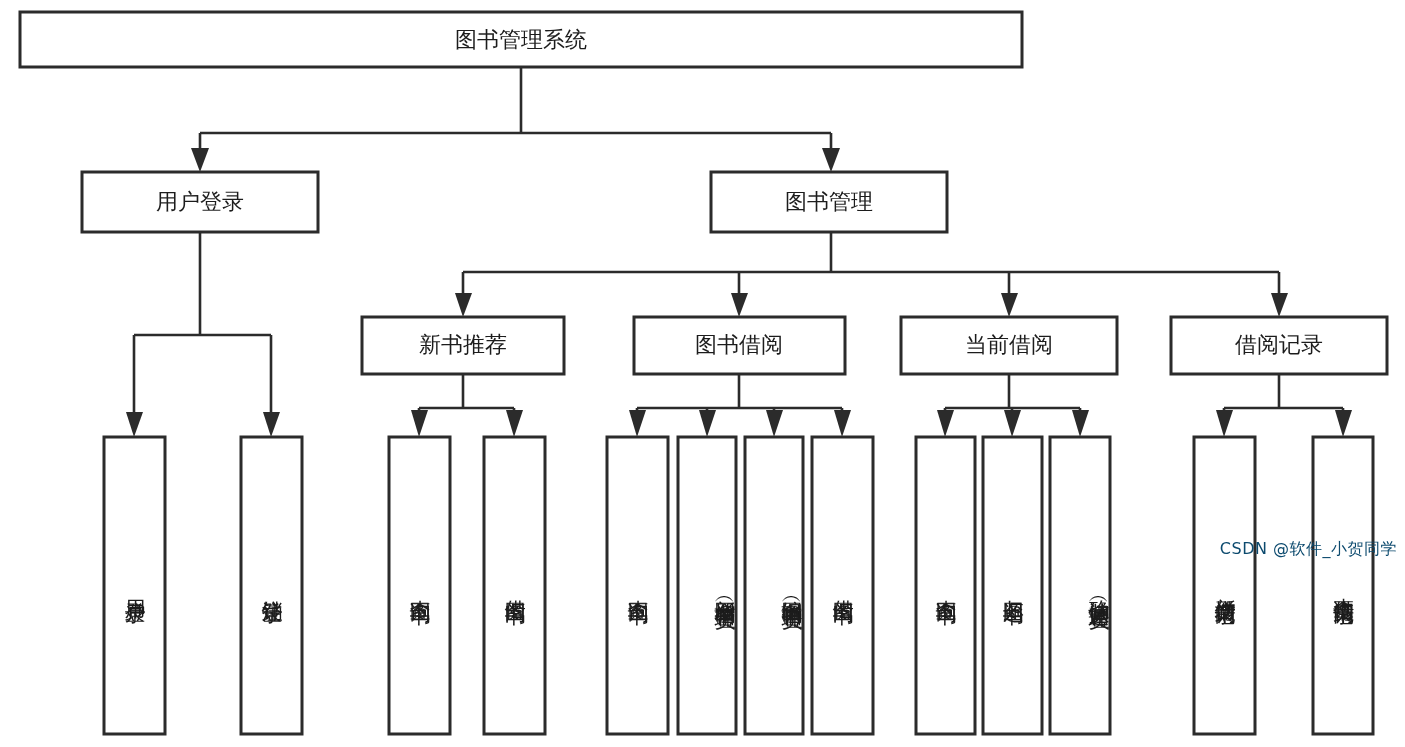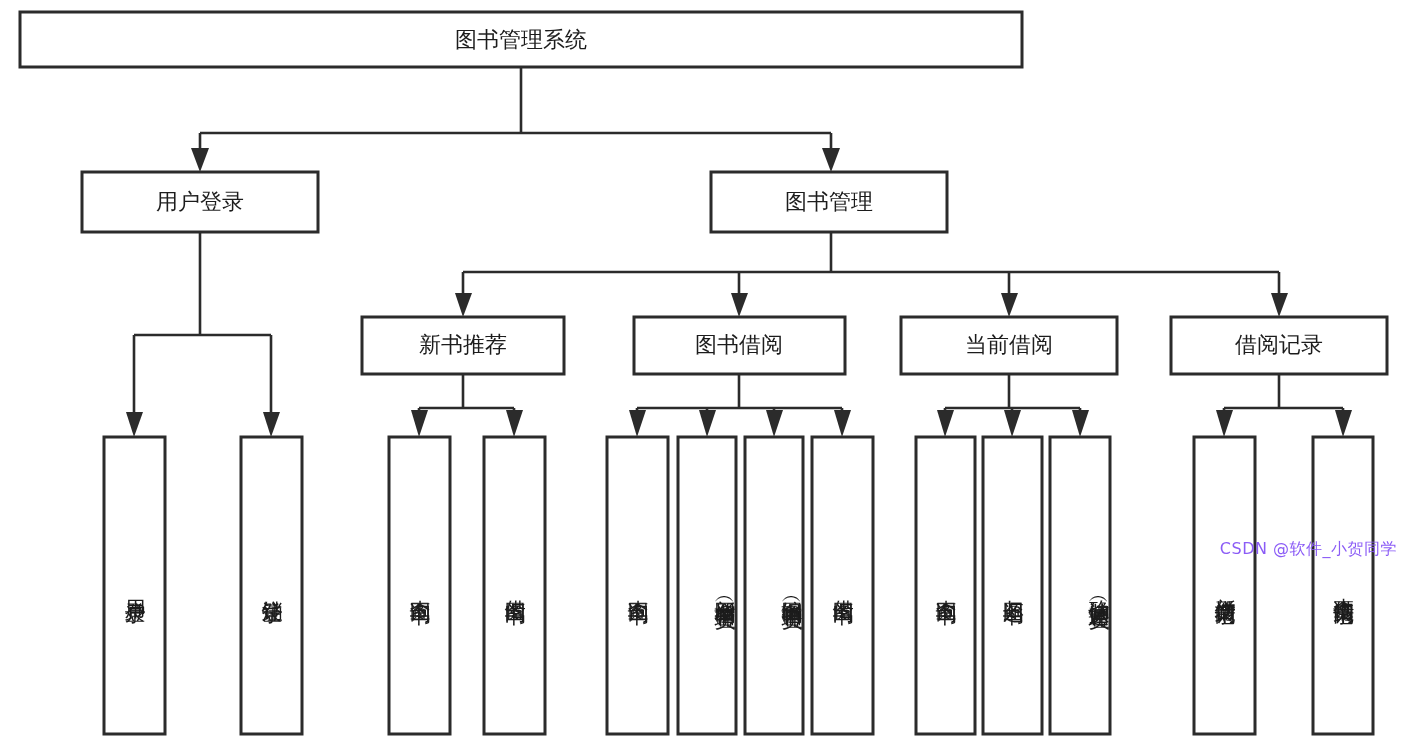--- a/index.html
+++ b/index.html
@@ -68,21 +68,21 @@
     text-align: center;
     white-space: nowrap;
     pointer-events: none;
   }
   #watermark {
     position: absolute;
     right: 8px;
     bottom: 6px;
     font-family: "DejaVu Sans", "Liberation Sans", sans-serif;
     font-size: 16px;
-    color: #8b5cf6;
+    color: #0c4a6e;
     letter-spacing: 0.5px;
     white-space: nowrap;
   }
 </style>
 </head>
 <body>
 
 <div id="diagram-root">
 
   <svg id="flowchart" viewBox="0 0 1405 747">

